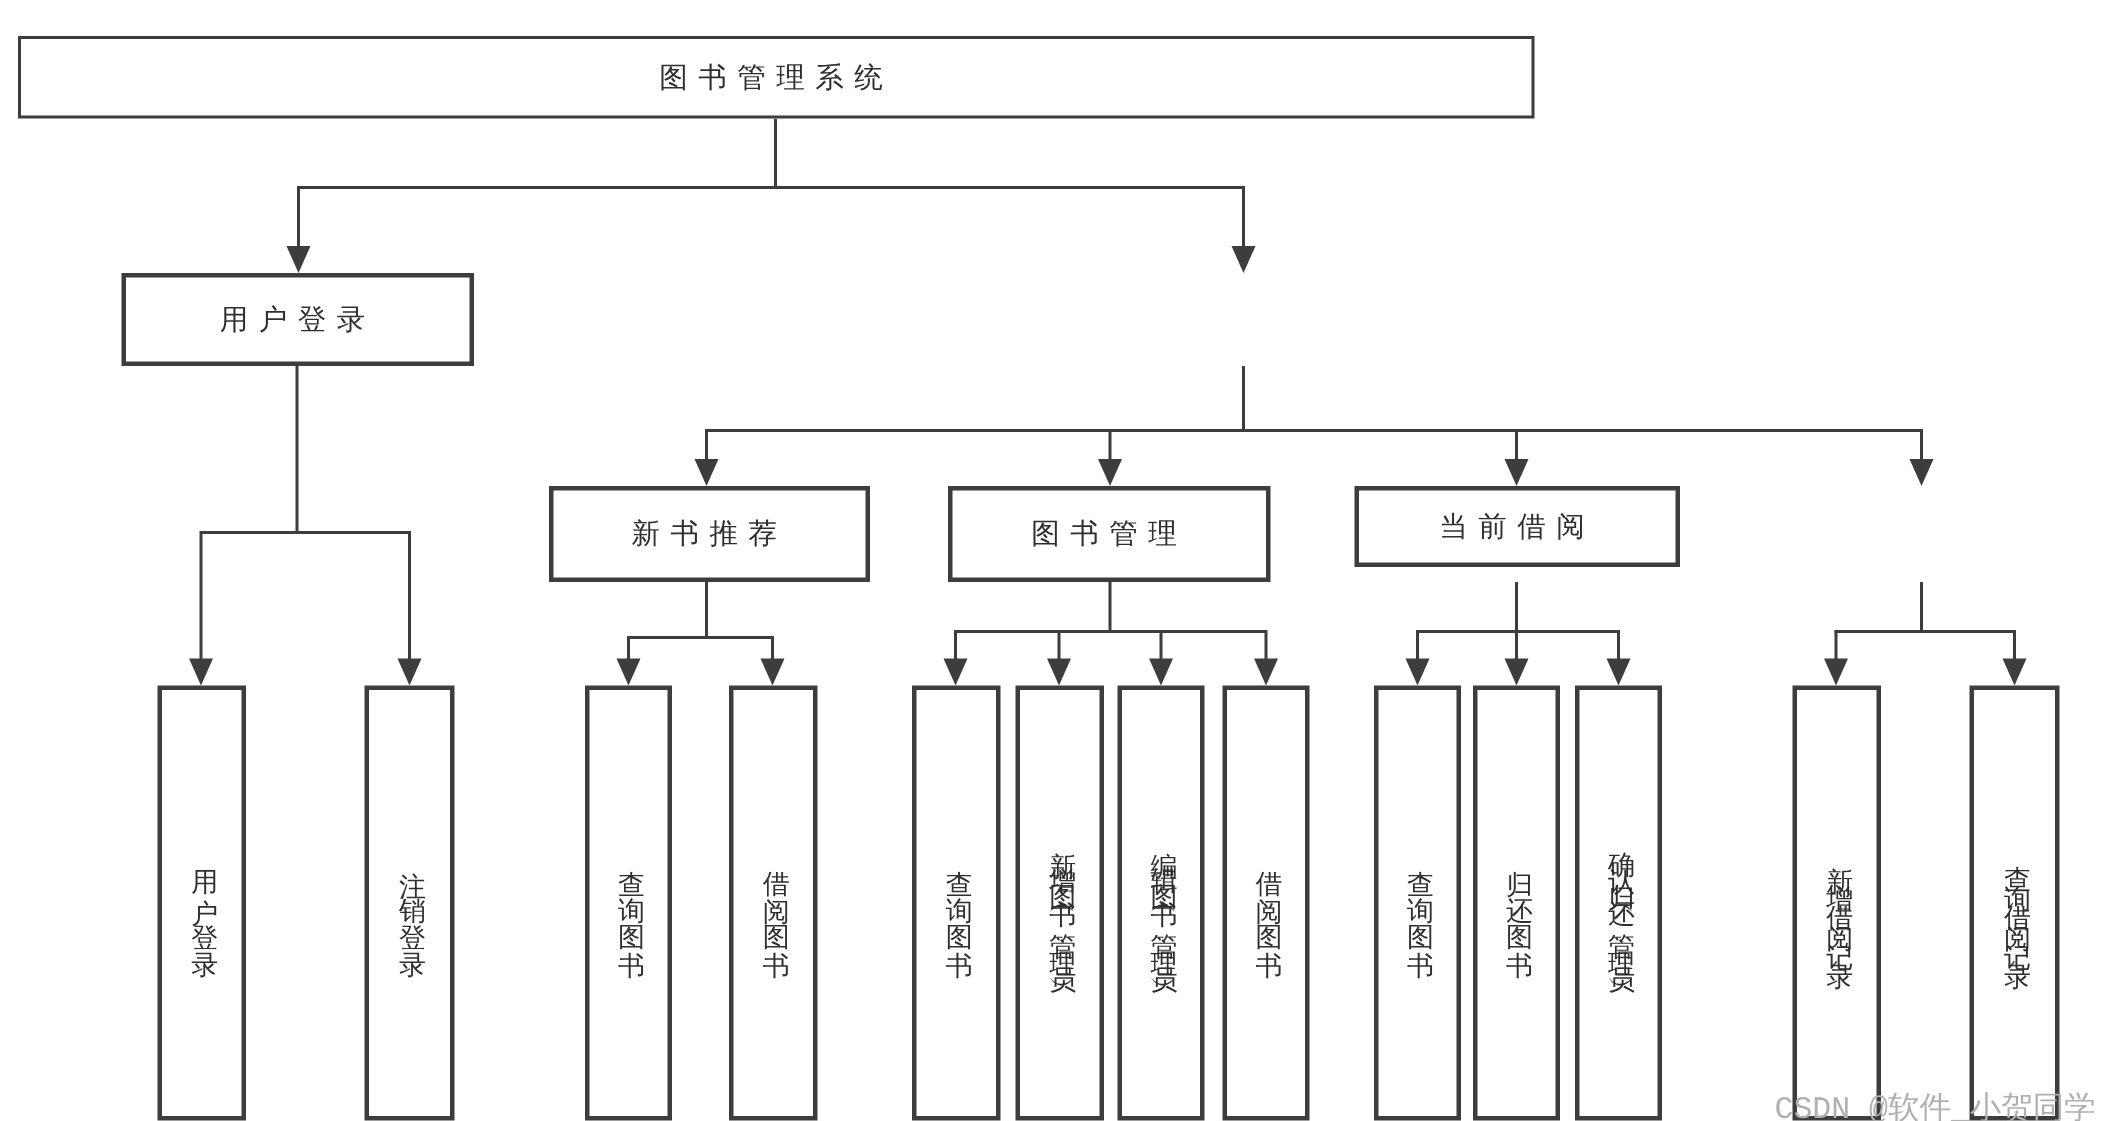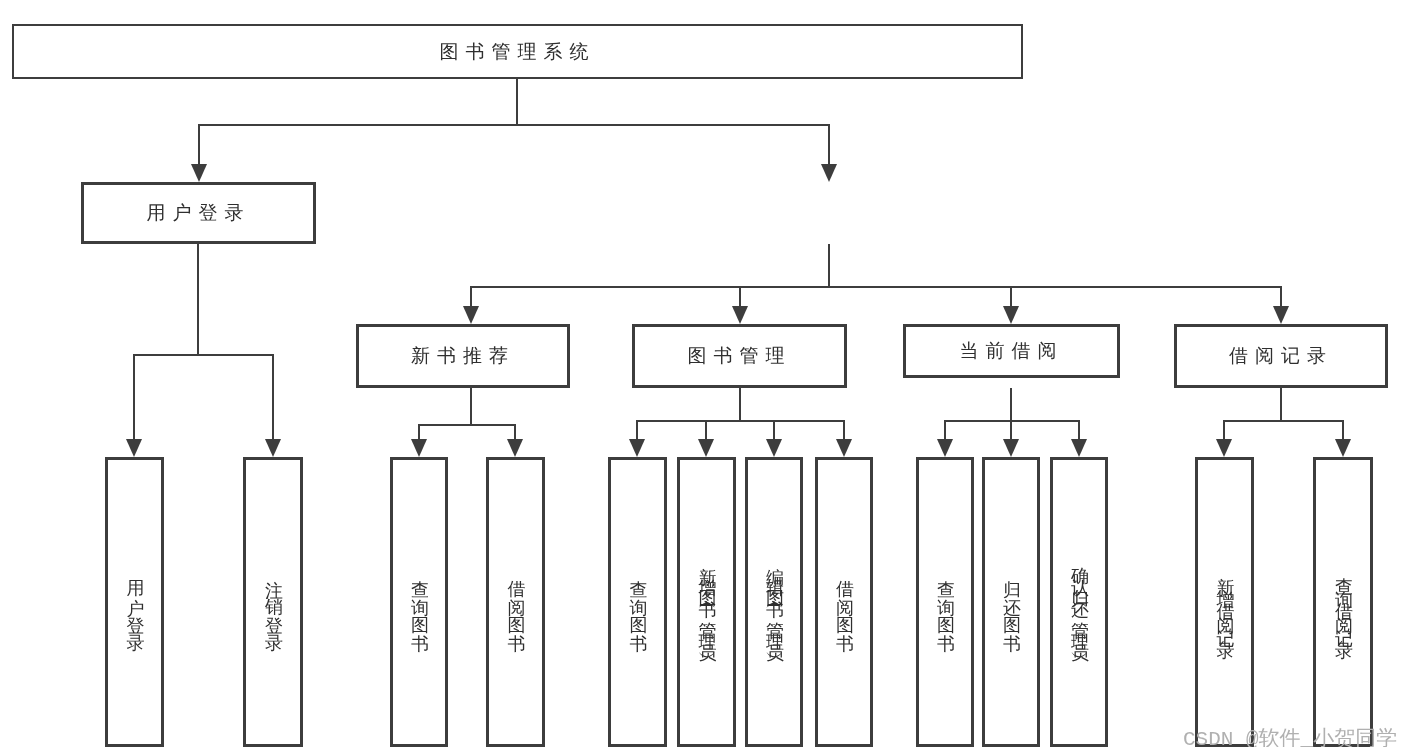--- a/index.html
+++ b/index.html
@@ -93,31 +93,28 @@
   <div class="ar" style="left:1335px;top:427px"></div>
 
   <div class="box rootbox" style="left:12px;top:12px;width:1011px;height:55px">
     <span class="hlabel">图书管理系统</span>
   </div>
 
   <div class="box" style="left:81px;top:170px;width:235px;height:62px">
     <span class="hlabel">用户登录</span>
   </div>
 
-  <div class="box" style="left:356px;top:312px;width:214px;height:64px">
+  <div class="box" style="left:366px;top:312px;width:214px;height:64px">
     <span class="hlabel">新书推荐</span>
   </div>
   <div class="box" style="left:632px;top:312px;width:215px;height:64px">
     <span class="hlabel">图书管理</span>
   </div>
   <div class="box" style="left:903px;top:312px;width:217px;height:54px">
     <span class="hlabel">当前借阅</span>
-  </div>
-  <div class="box" style="left:1174px;top:312px;width:214px;height:64px">
-    <span class="hlabel">借阅记录</span>
   </div>
 
   <div class="box vbox" style="left:105px;top:445px;width:59px">
     <span class="vlabel sp4">用户登录</span>
   </div>
   <div class="box vbox" style="left:243px;top:445px;width:60px">
     <span class="vlabel sp4">注销登录</span>
   </div>
 
   <div class="box vbox" style="left:390px;top:445px;width:58px">

